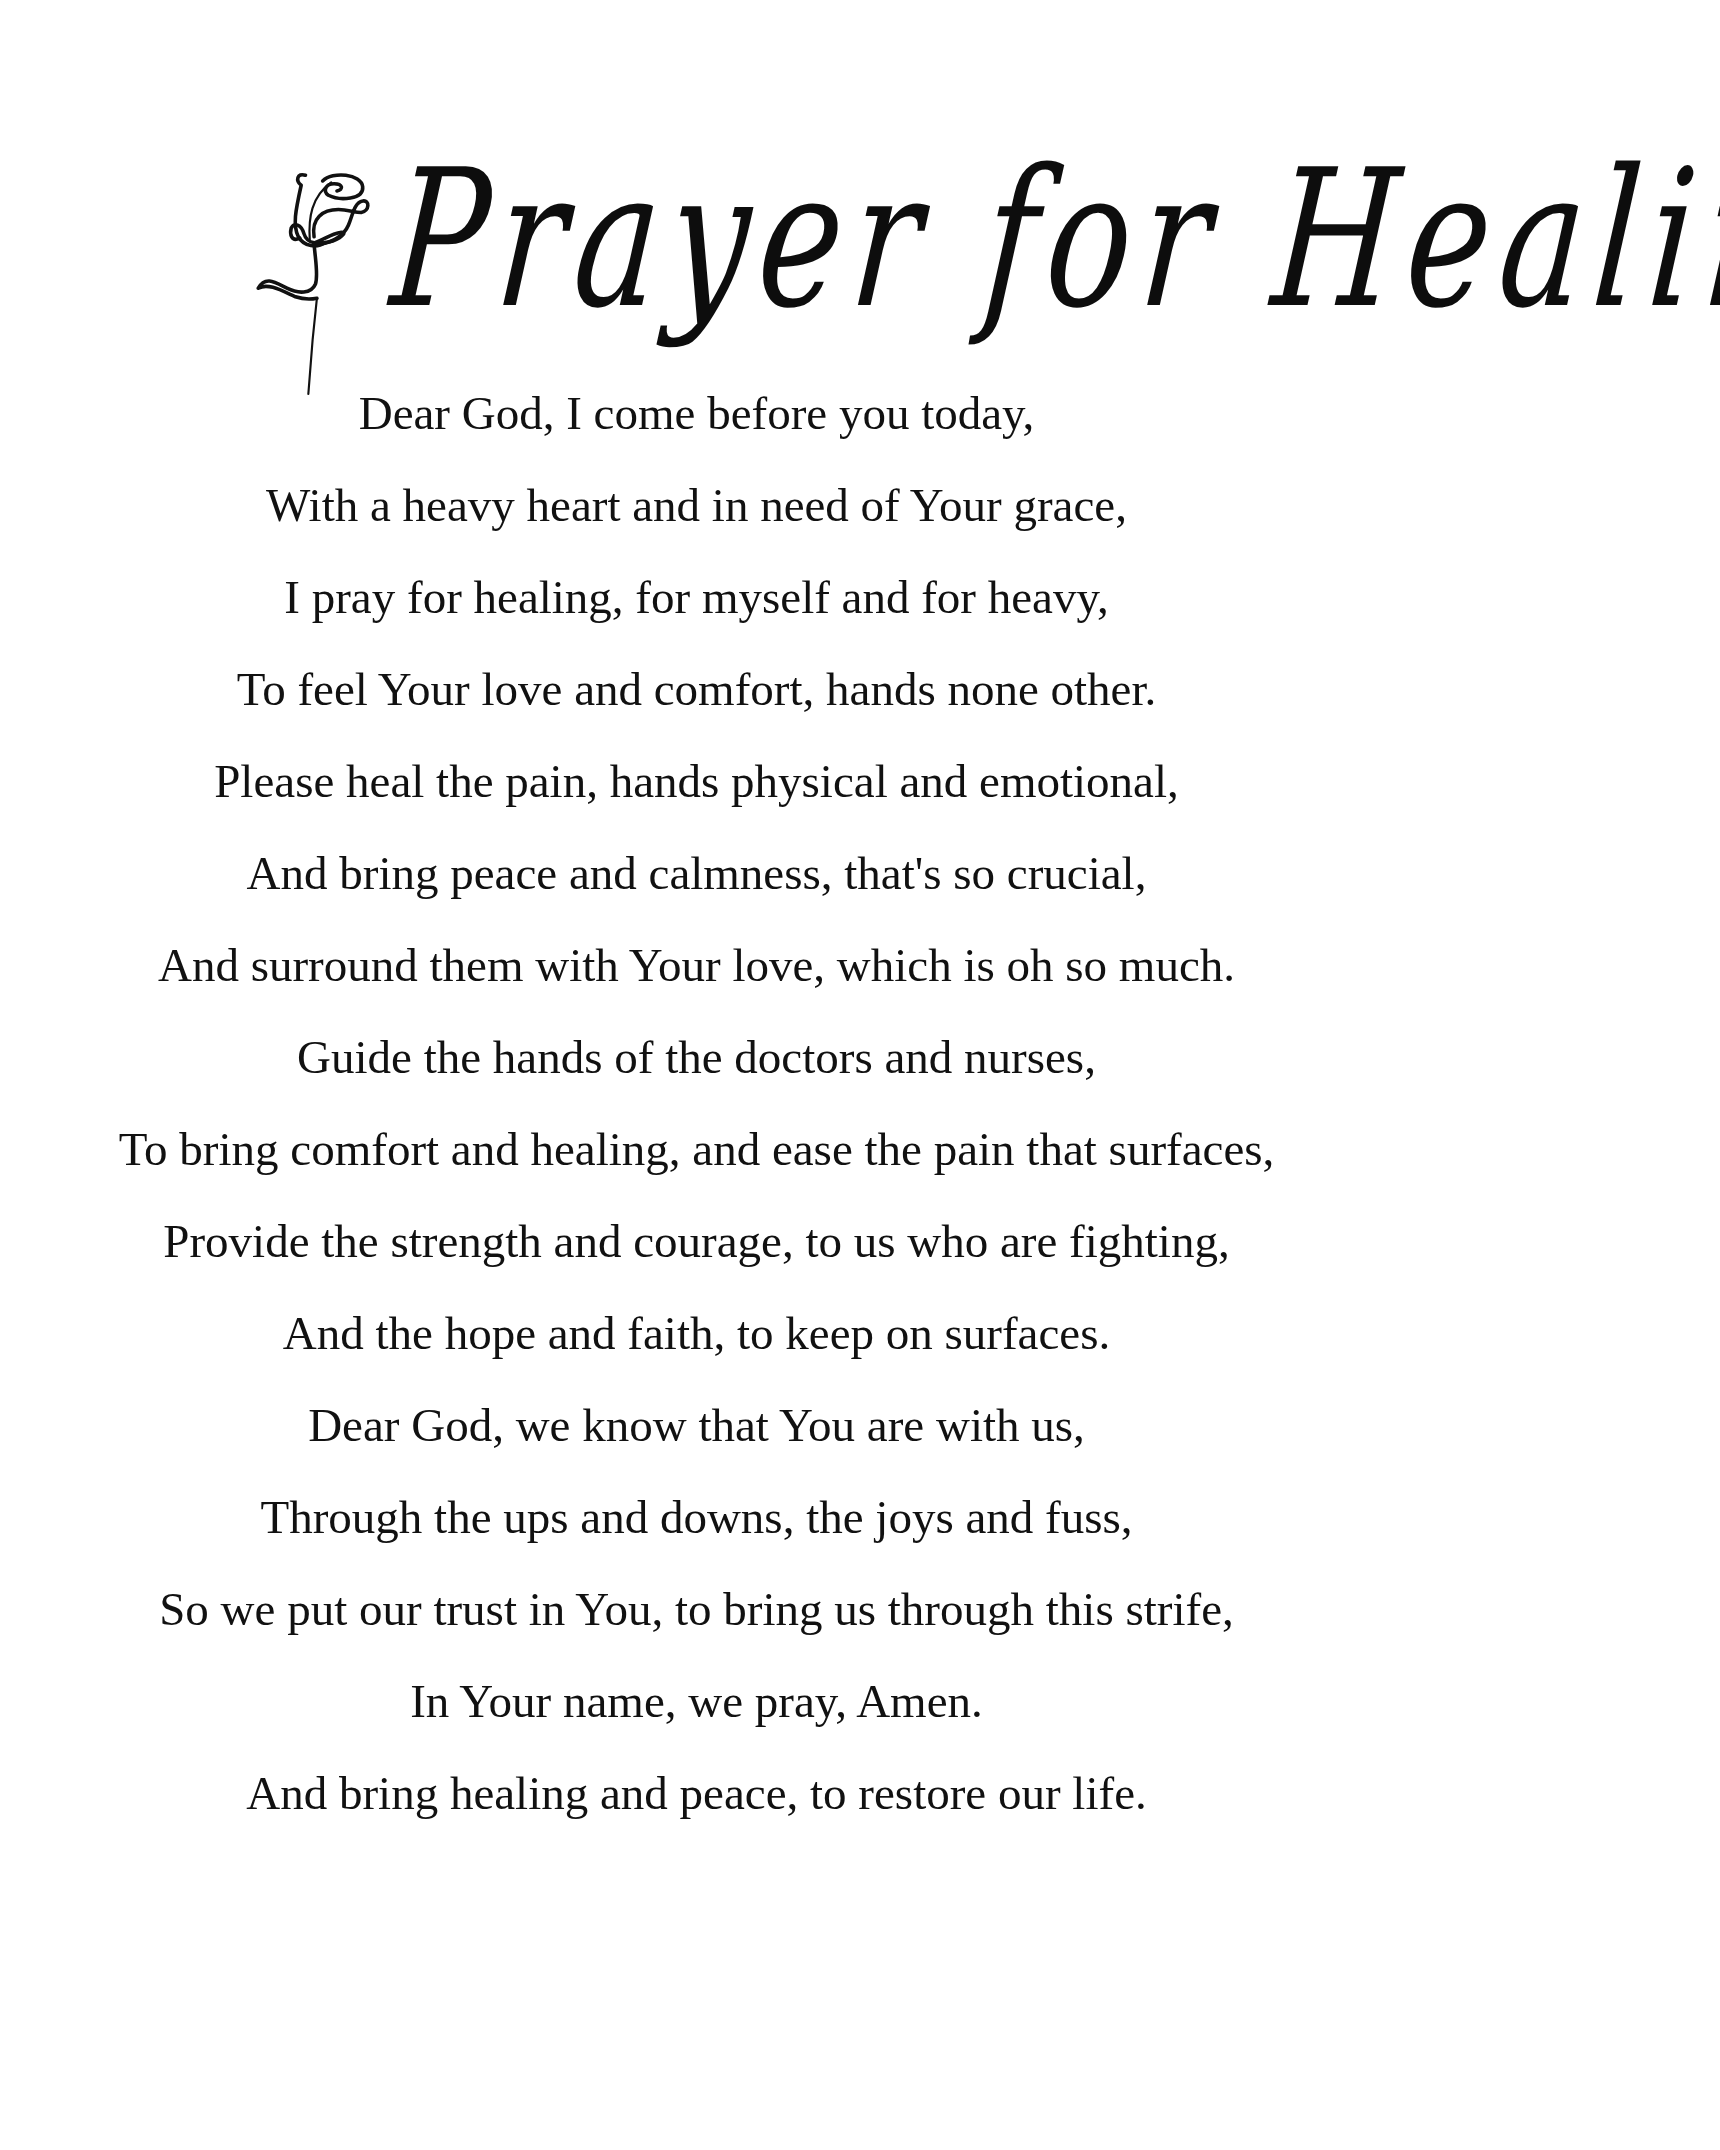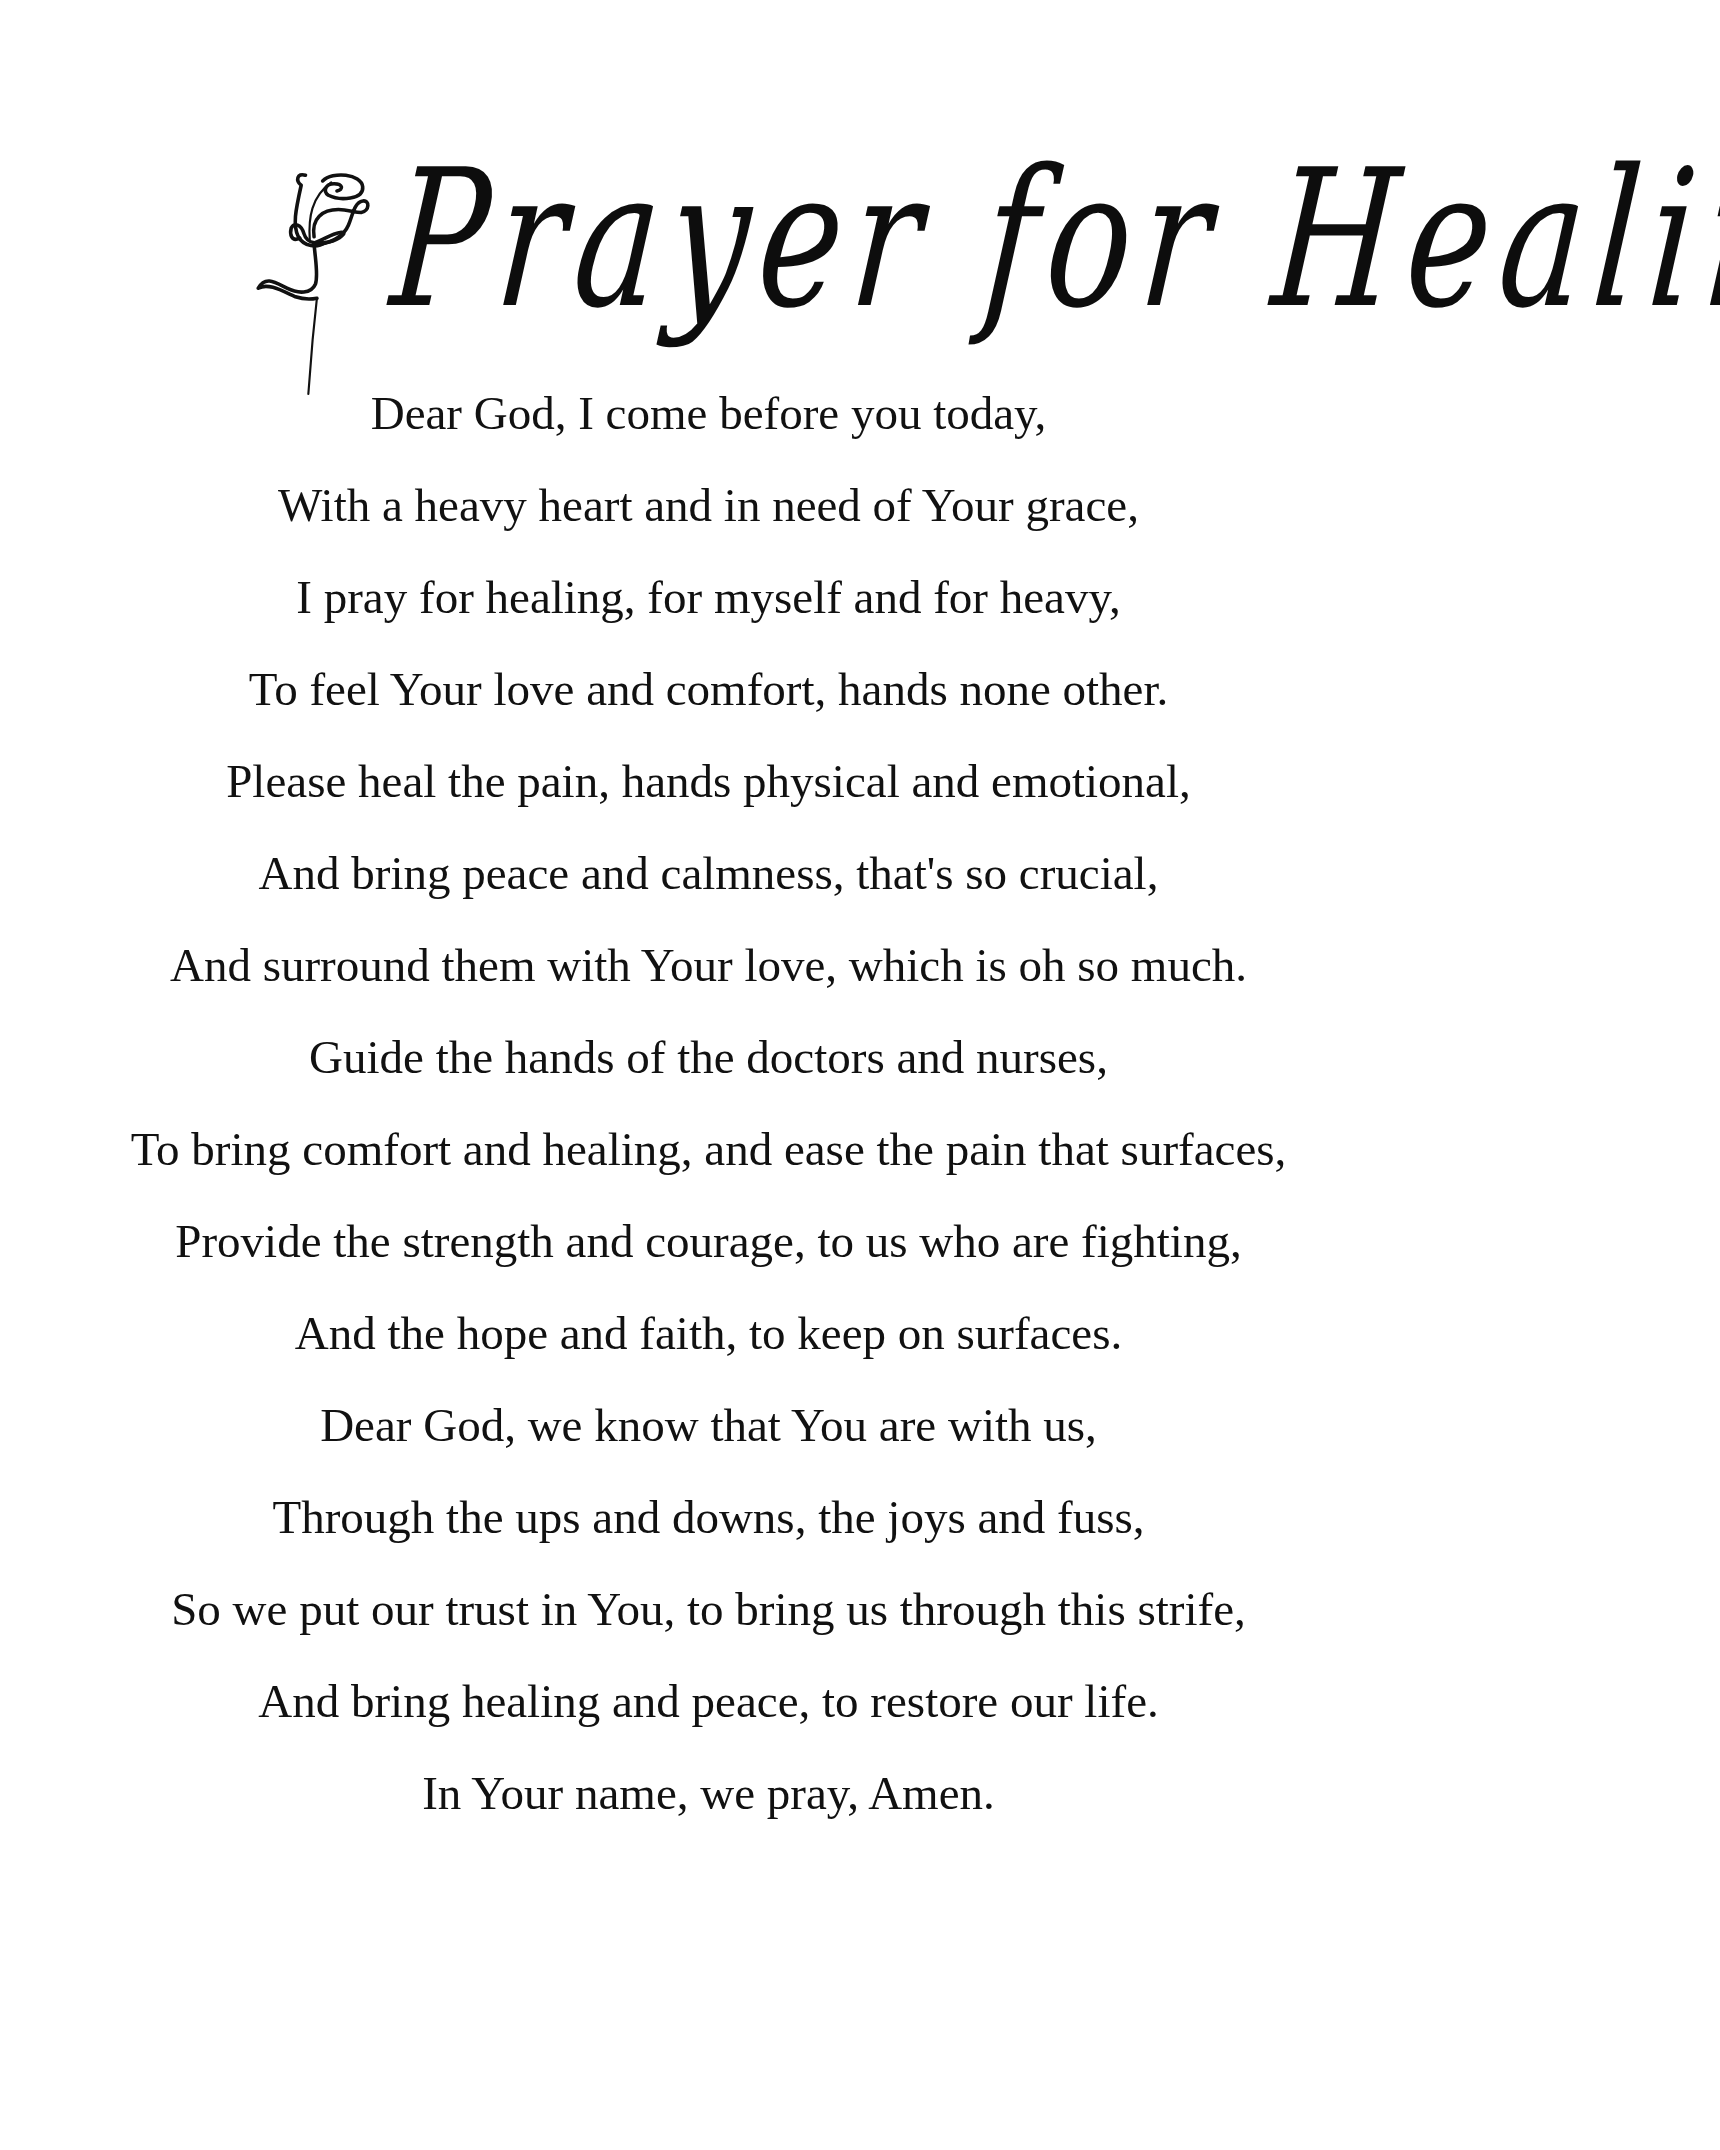--- a/index.html
+++ b/index.html
@@ -47,21 +47,21 @@
       padding-top: 21.5px;
       box-sizing: border-box;
     }
     .title span {
       display: inline-block;
       transform: scaleY(1.35) skewX(-6deg);
       transform-origin: left top;
     }
     .body {
       position: absolute;
-      left: 16px;
+      left: 4px;
       top: 367px;
       width: 1385px;
       text-align: center;
       font-family: "Liberation Serif", "DejaVu Serif", serif;
       font-size: 47px;
       line-height: 92px;
       color: #111111;
     }
     .line {
       display: block;
@@ -99,18 +99,18 @@
     <span class="line">Please heal the pain, hands physical and emotional,</span>
     <span class="line">And bring peace and calmness, that's so crucial,</span>
     <span class="line">And surround them with Your love, which is oh so much.</span>
     <span class="line">Guide the hands of the doctors and nurses,</span>
     <span class="line">To bring comfort and healing, and ease the pain that surfaces,</span>
     <span class="line">Provide the strength and courage, to us who are fighting,</span>
     <span class="line">And the hope and faith, to keep on surfaces.</span>
     <span class="line">Dear God, we know that You are with us,</span>
     <span class="line">Through the ups and downs, the joys and fuss,</span>
     <span class="line">So we put our trust in You, to bring us through this strife,</span>
+    <span class="line">In Your name, we pray, Amen.</span>
     <span class="line">And bring healing and peace, to restore our life.</span>
-    <span class="line">In Your name, we pray, Amen.</span>
   </div>
 
 </div>
 
 
 </body></html>

